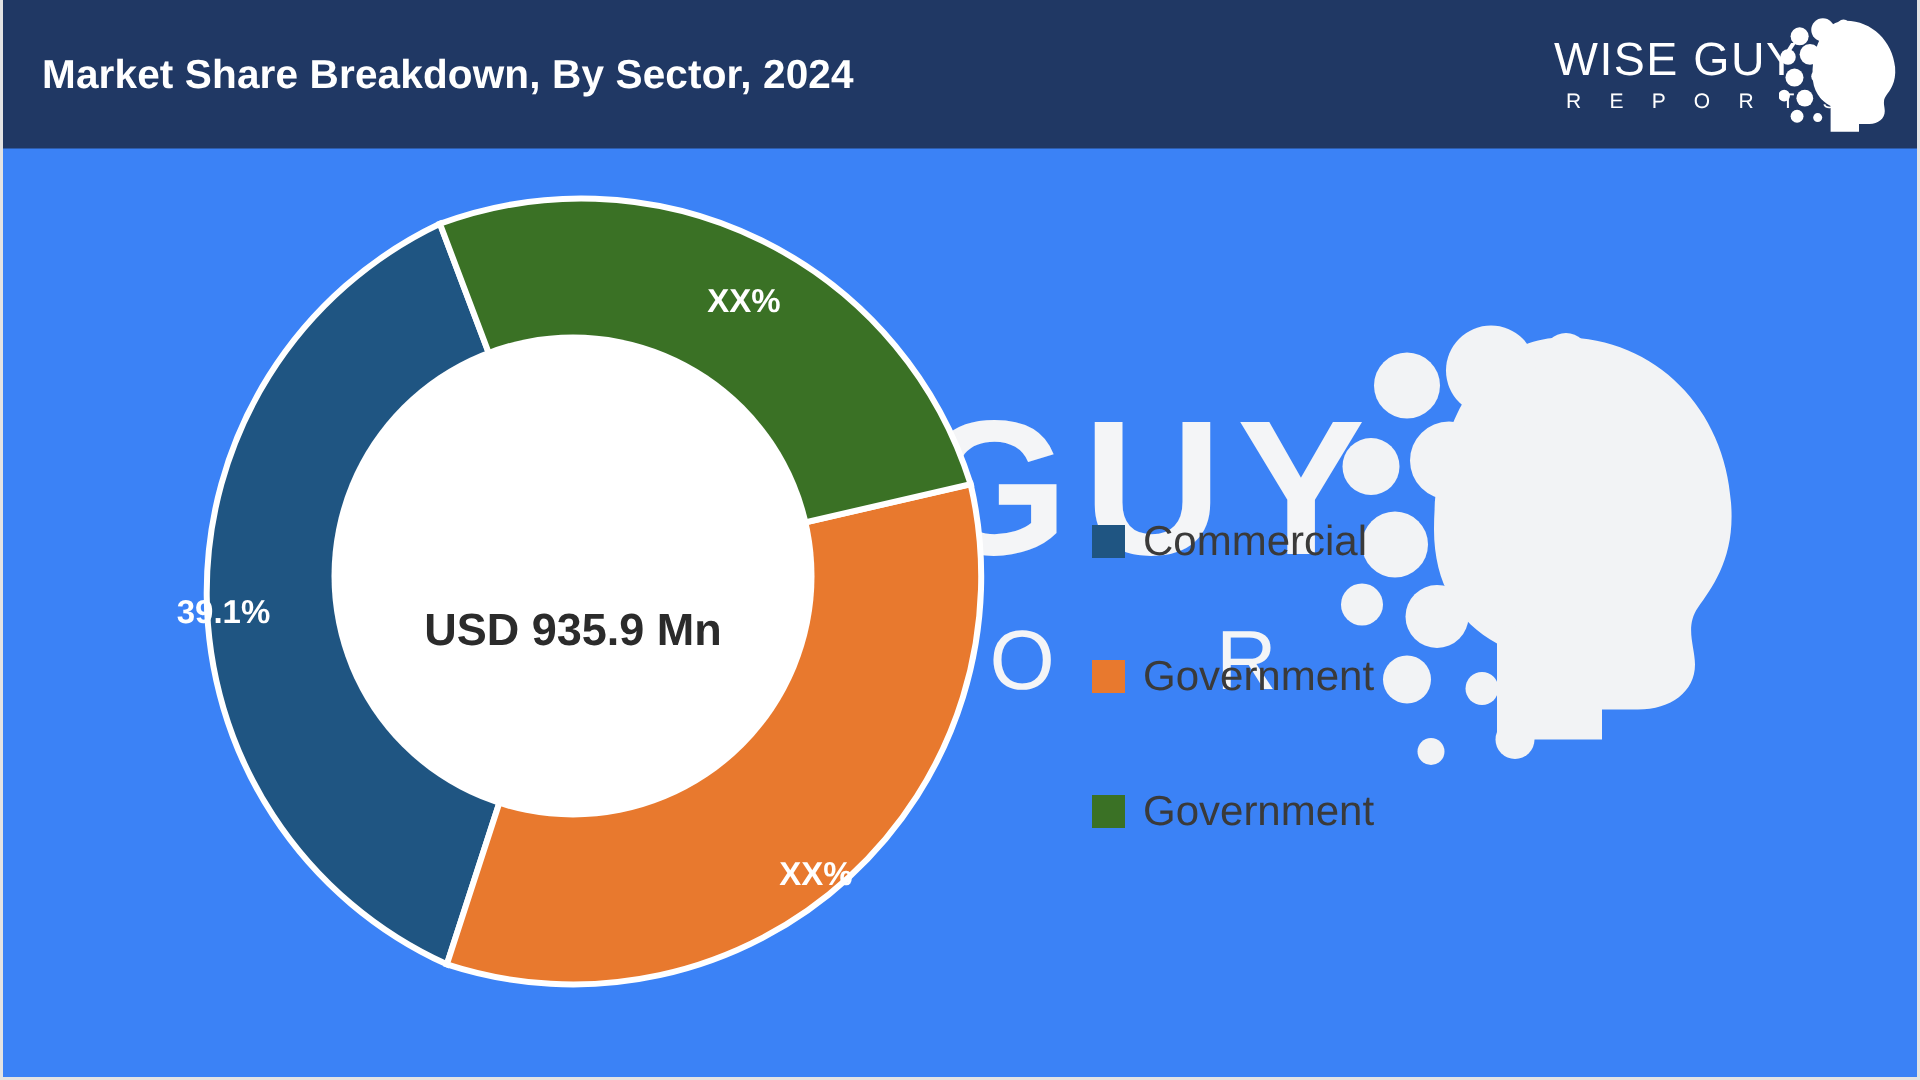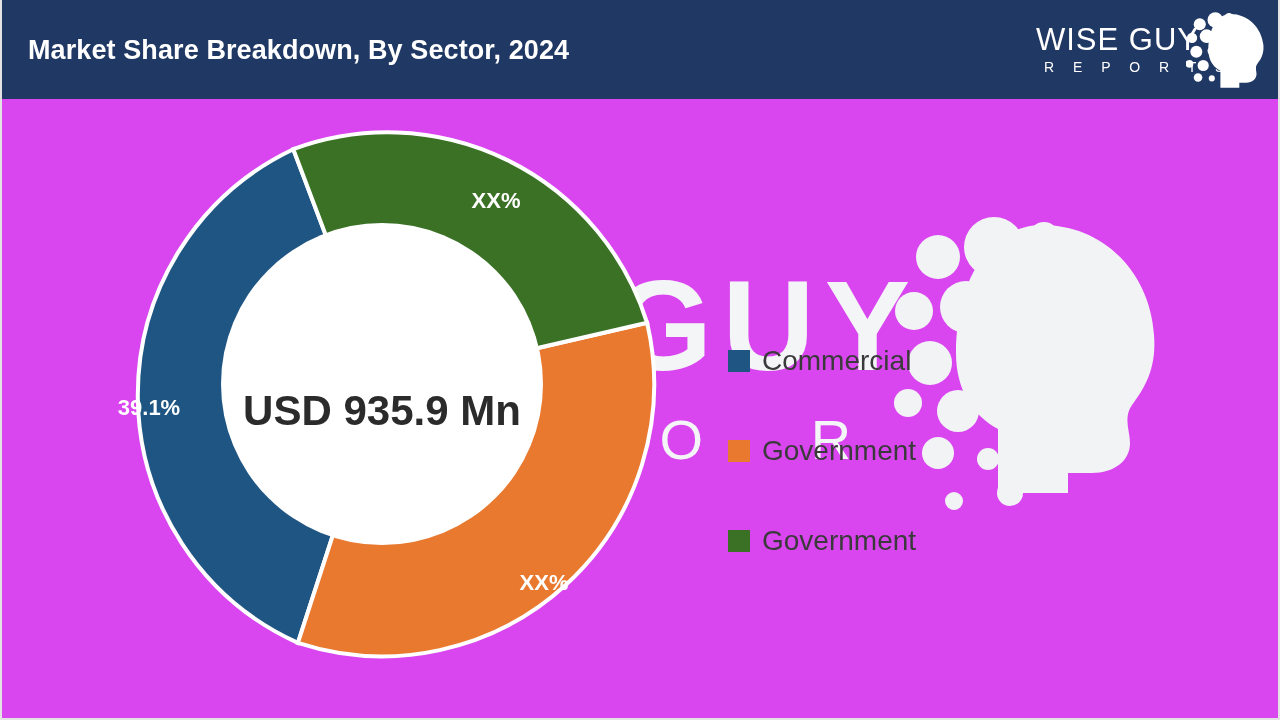--- a/index.html
+++ b/index.html
@@ -8,21 +8,21 @@
     background: #ffffff;
   }
   body {
     font-family: "Liberation Sans", sans-serif;
   }
   #page {
     position: relative;
     width: 1280px;
     height: 720px;
     overflow: hidden;
-    background: #d946ef;
+    background: #3b82f6;
     box-sizing: border-box;
     border-left: 2px solid #e3e3e3;
     border-right: 2px solid #e3e3e3;
     border-bottom: 2px solid #e3e3e3;
   }
 
   
   #header {
     position: absolute;
     left: 0; top: 0;
@@ -133,24 +133,24 @@
   }
   .slice-label {
     font-family: "Liberation Sans", sans-serif;
     font-size: 22px;
     font-weight: bold;
     fill: #ffffff;
   }
   #center-value {
     position: absolute;
     left: 190px;
-    top: 288px;
+    top: 305px;
     width: 380px;
     text-align: center;
-    font-size: 42px;
+    font-size: 30px;
     font-weight: bold;
     color: #2b2b2b;
     white-space: nowrap;
   }
 
   
   #legend {
     position: absolute;
     left: 726px;
     top: 248px;

